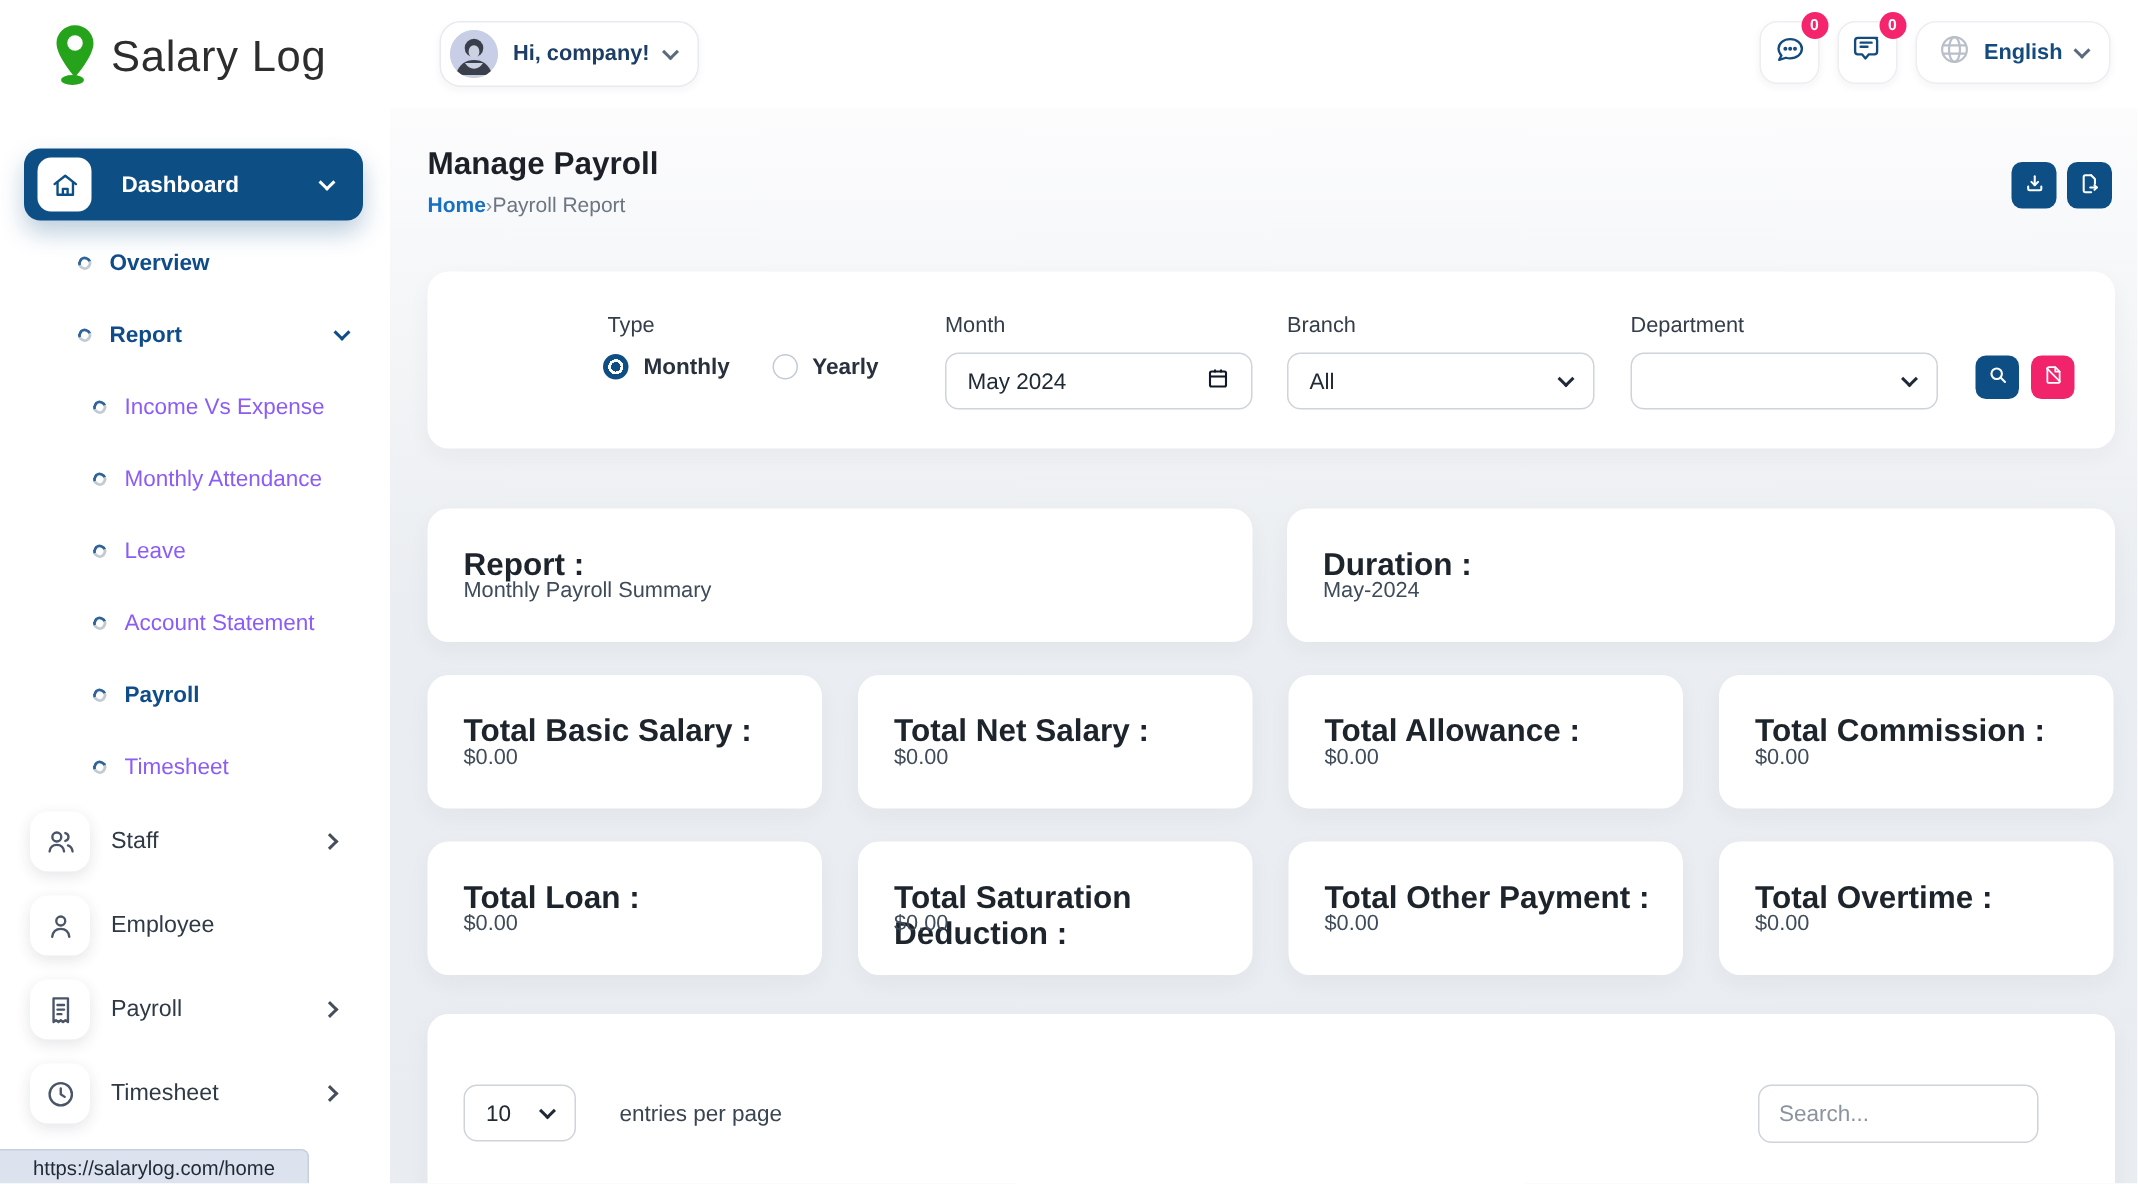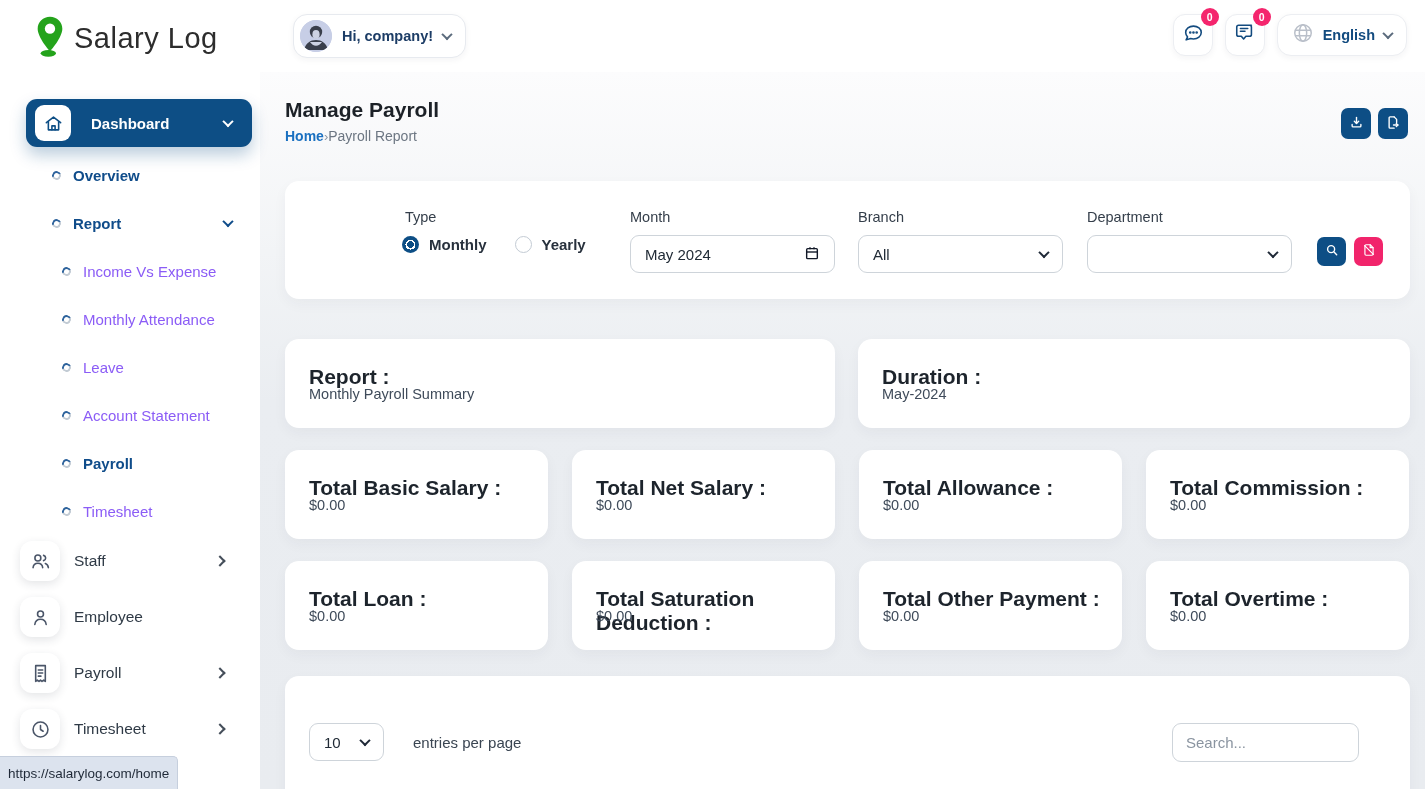--- a/index.html
+++ b/index.html
@@ -31,21 +31,21 @@
     display:flex; align-items:center; justify-content:center; padding:0 5px;
   }
   .lang-pill {
     height:42px; background:#fff; border:1px solid #eceef2; border-radius:14px; display:flex; align-items:center;
     gap:9px; padding:0 14px; cursor:pointer; box-shadow:0 2px 6px rgba(30,40,60,.05);
   }
   .lang-pill .lang { font-size:14.5px; font-weight:bold; color:#134b7f; }
   
   .sidebar { position:absolute; top:72px; left:0; width:260px; bottom:0; background:#fff; z-index:4; }
   .dash-pill {
-    position:absolute; left:26px; top:27px; width:226px; height:48px; background:#0d4e85; border-radius:11px;
+    position:absolute; left:16px; top:27px; width:226px; height:48px; background:#0d4e85; border-radius:11px;
     display:flex; align-items:center; cursor:pointer; box-shadow:0 8px 16px rgba(13,78,133,.28); color:#fff;
   }
   .dash-icon-box { width:36px; height:36px; background:#fff; border-radius:9px; margin-left:9px;
     display:flex; align-items:center; justify-content:center; color:#0d4e85; }
   .dash-pill .lbl { font-size:15px; font-weight:bold; margin-left:20px; flex:1; }
   .chv { display:inline-block; width:8px; height:8px; border-right:2px solid currentColor; border-bottom:2px solid currentColor; }
   .chv.down { transform:rotate(45deg) translate(-1px,-1px); }
   .chv.right { transform:rotate(-45deg); }
   .dash-pill .chv { margin-right:20px; }
   .snav { position:absolute; left:0; width:260px; height:24px; display:flex; align-items:center; cursor:pointer; }
@@ -95,22 +95,22 @@
   
   .table-card { left:25px; top:604px; width:1125px; height:220px; border-radius:14px 14px 0 0; }
   .entries-lbl { position:absolute; left:128px; top:58px; font-size:15px; color:#3a4552; }
   .search-input {
     position:absolute; left:887px; top:47px; width:187px; height:39px; border:1px solid #ced4da; border-radius:9px;
     padding:0 13px; font-size:15px; color:#212b36; font-family:"Liberation Sans",sans-serif; outline:none;
   }
   .search-input::placeholder { color:#8a94a0; }
   
   .status-bar {
-    position:absolute; left:0; bottom:0; height:33px; background:#dce3ee; border:1px solid #c6cfdd; border-left:none; border-bottom:none;
-    border-top-right-radius:5px; display:flex; align-items:center; padding:0 8px; font-size:13.5px; color:#1f2937; z-index:9;
+    position:absolute; left:0; bottom:0; height:23px; background:#dce3ee; border:1px solid #c6cfdd; border-left:none; border-bottom:none;
+    border-top-right-radius:5px; display:flex; align-items:center; padding:0 22px; font-size:13.5px; color:#1f2937; z-index:9;
   }
 </style>
 </head>
 <body>
 
 <div class="header">
   <div class="logo">
     <span>
       <svg width="40" height="44" viewBox="0 0 24 26" fill="none">
         <ellipse cx="11" cy="23.4" rx="4.6" ry="2" fill="#24a31b"></ellipse>

